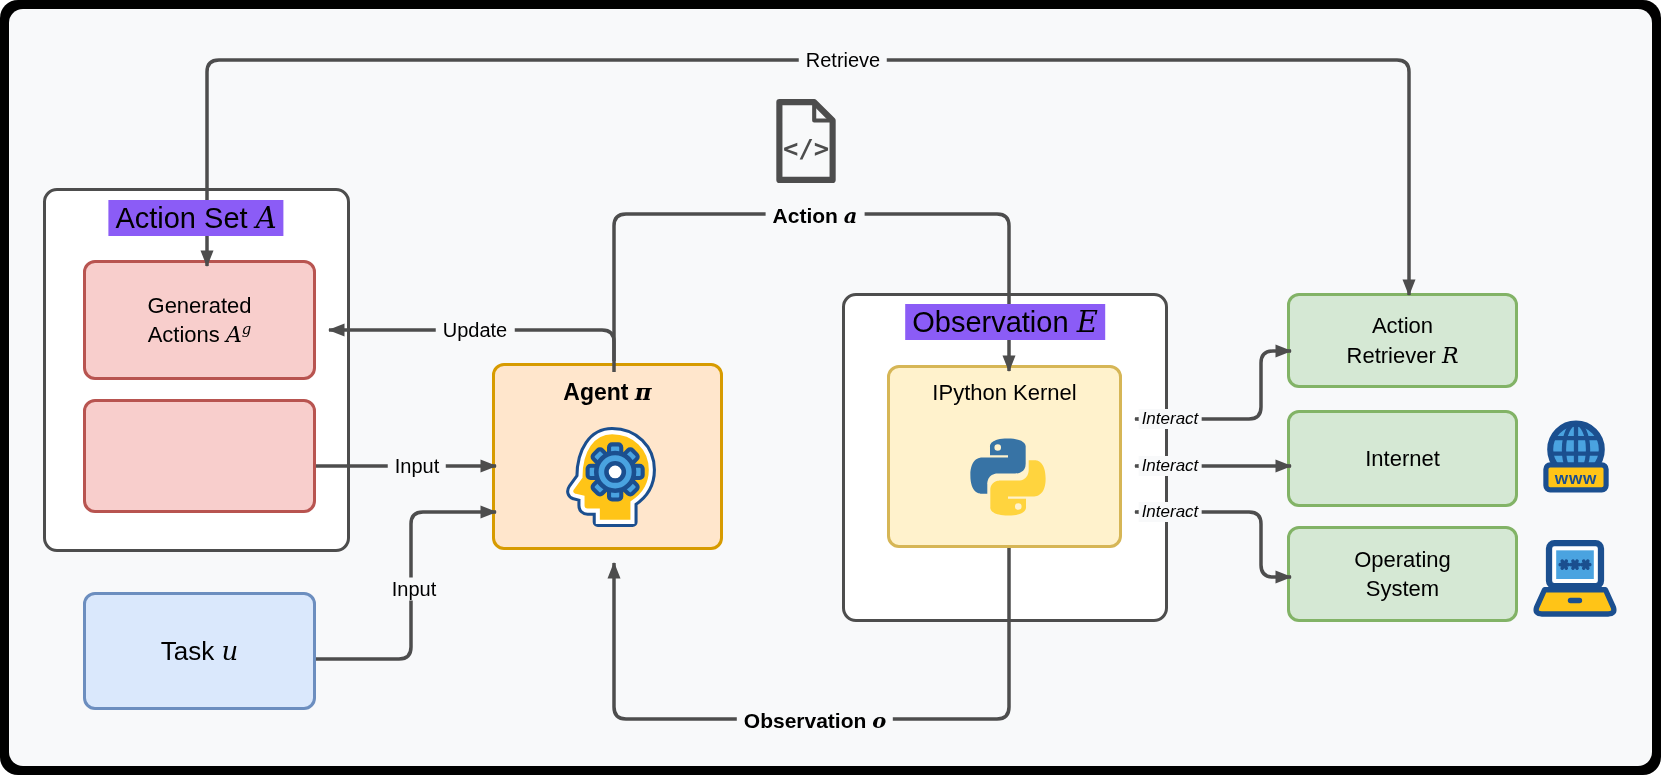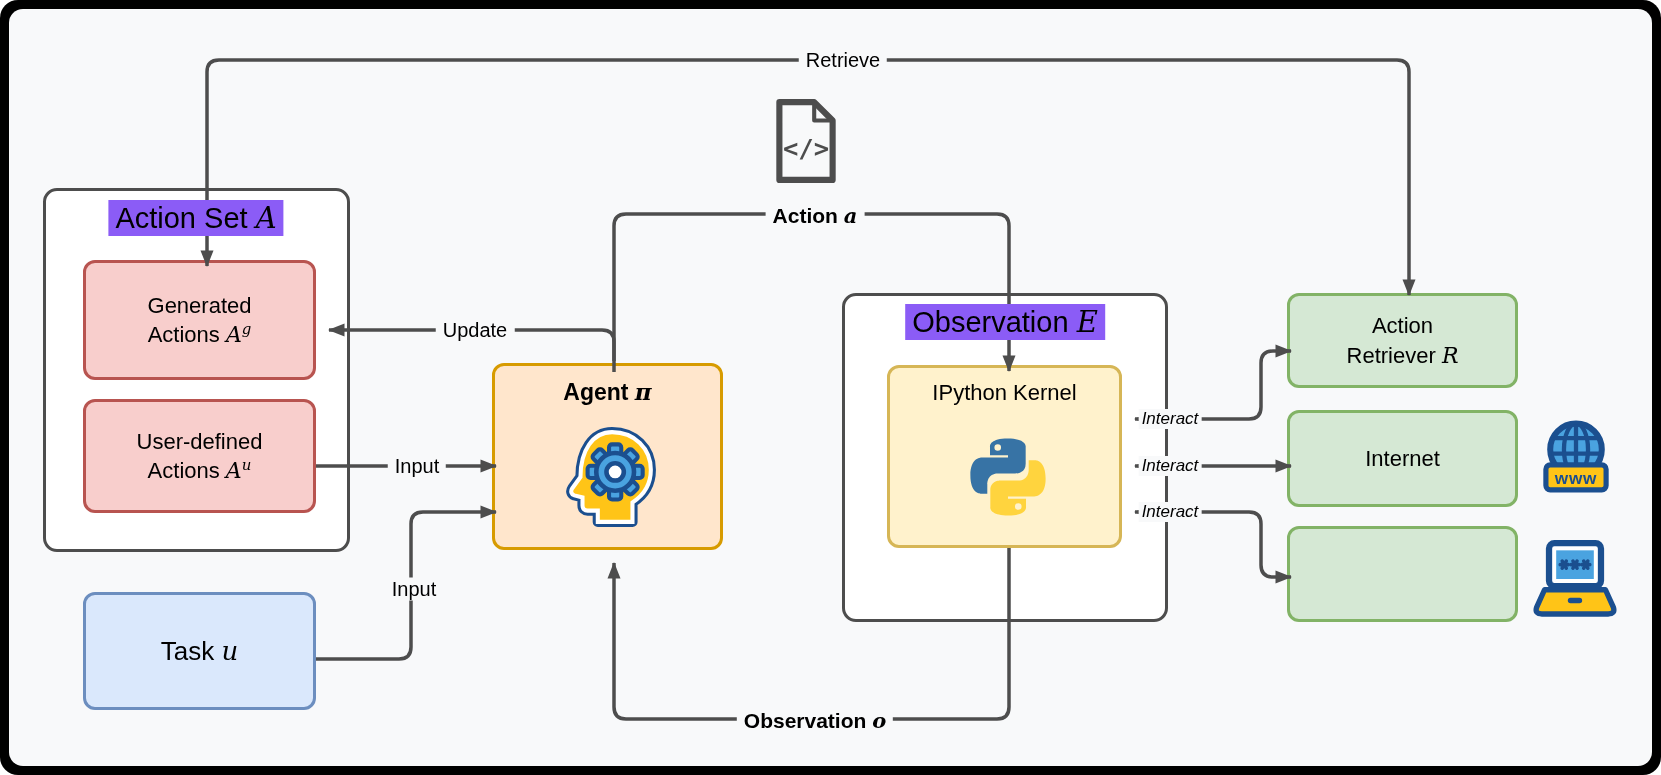--- a/index.html
+++ b/index.html
@@ -96,24 +96,20 @@
 
   <div class="titlebar" style="left:187px;top:209px;">
     <span>Action Set </span><span class="m">A</span>
   </div>
 
   <div class="nlabel" style="left:74px;top:251px;width:233px;height:120px;border-radius:25px;">
     <div><span>Generated</span></div>
     <div><span>Actions </span><span class="m">A</span><sup class="m">g</sup></div>
   </div>
 
-  <div class="nlabel" style="left:74px;top:390px;width:233px;height:114px;">
-    <div><span>User-defined</span></div>
-    <div><span>Actions </span><span class="m">A</span><sup class="m">u</sup></div>
-  </div>
 
   <div class="nlabel" style="left:74px;top:583px;width:233px;height:118px;font-size:26px;">
     <div><span>Task </span><span class="m">u</span></div>
   </div>
 
   <div class="nlabel" style="left:483px;top:368px;width:231px;height:30px;font-size:23px;font-weight:bold;">
     <div><span>Agent </span><span class="m">π</span></div>
   </div>
 
   <div class="titlebar" style="left:996px;top:313px;">
@@ -126,20 +122,24 @@
 
   <div class="nlabel" style="left:1278px;top:284px;width:231px;height:95px;">
     <div><span>Action</span></div>
     <div><span>Retriever </span><span class="m">R</span></div>
   </div>
 
   <div class="nlabel" style="left:1278px;top:401px;width:231px;height:97px;">
     <div><span>Internet</span></div>
   </div>
 
+  <div class="nlabel" style="left:1278px;top:517px;width:231px;height:96px;">
+    <div><span>Operating</span></div>
+    <div><span>System</span></div>
+  </div>
 
   <div class="elabel" style="left:834px;top:51px;"><span>Retrieve</span></div>
   <div class="elabel" style="left:806px;top:206px;"><span class="bold">Action </span><span class="m bm bold">a</span></div>
   <div class="elabel" style="left:466px;top:321px;"><span>Update</span></div>
   <div class="elabel" style="left:408px;top:457px;"><span>Input</span></div>
   <div class="elabel" style="left:405px;top:580px;"><span>Input</span></div>
   <div class="elabel" style="left:806px;top:711px;"><span class="bold">Observation </span><span class="m bm bold">o</span></div>
   <div class="elabel tight" style="left:1161px;top:410px;"><span>Interact</span></div>
   <div class="elabel tight" style="left:1161px;top:457px;"><span>Interact</span></div>
   <div class="elabel tight" style="left:1161px;top:503px;"><span>Interact</span></div>

